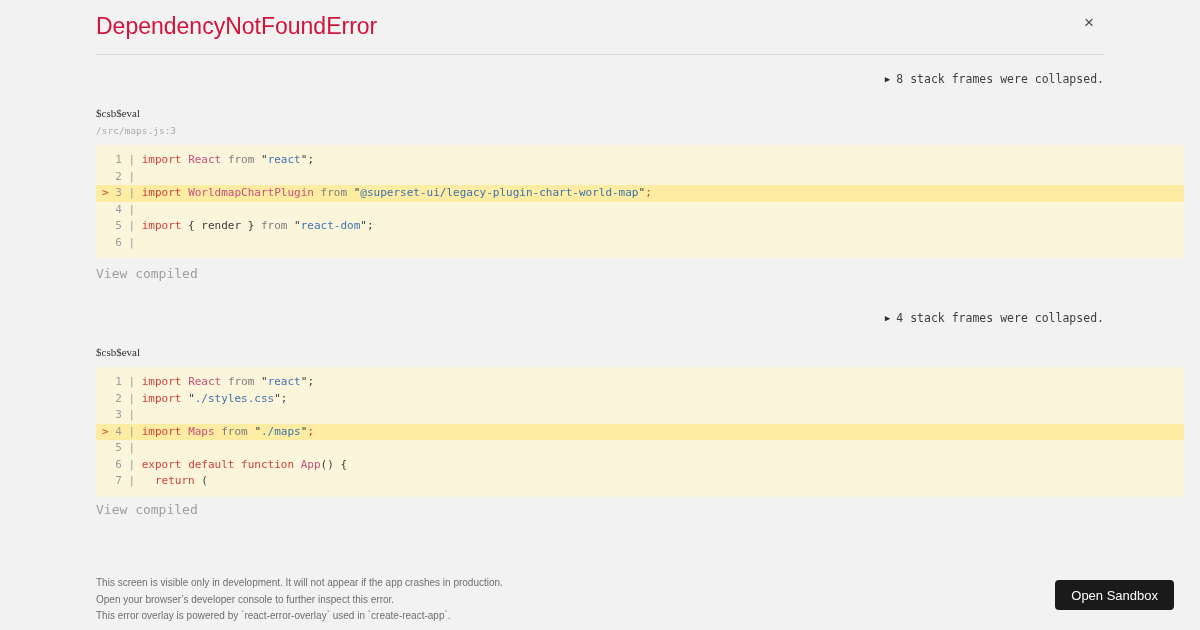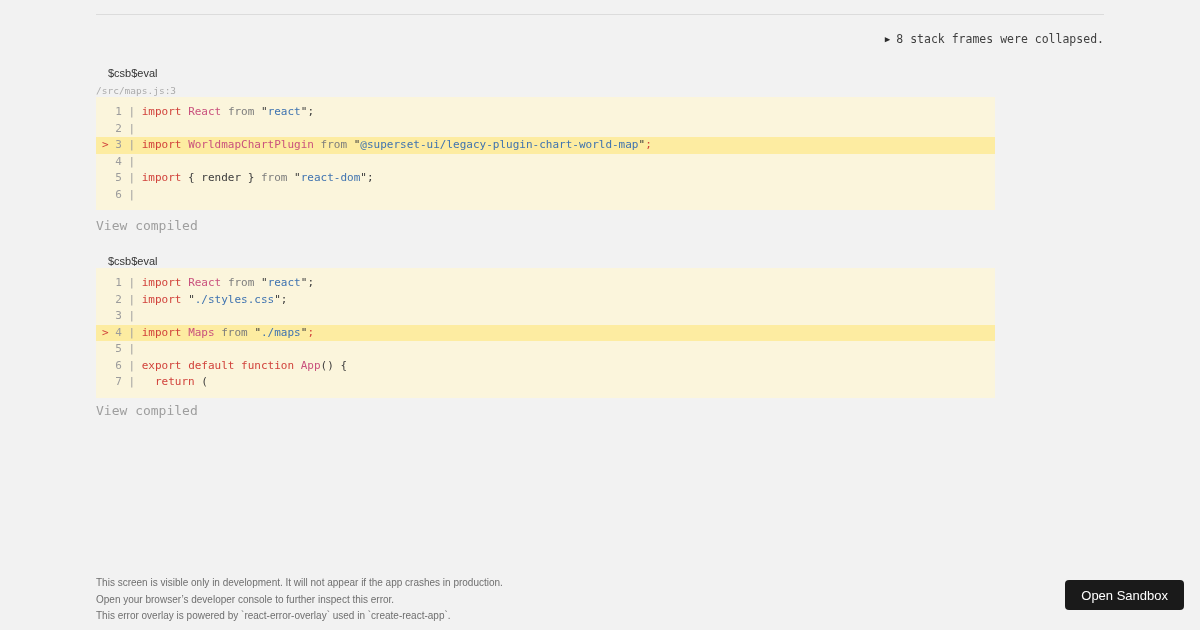--- a/index.html
+++ b/index.html
@@ -41,33 +41,33 @@
   .collapsed-note {
     margin-top: 17px;
     font-family: "DejaVu Sans Mono", monospace;
     font-size: 11.5px; color: #3f3f3f;
     cursor: pointer;
     text-align: right;
   }
   .collapse-arrow { font-size: 9px; color: #2d2d2d; margin-right: 6px; vertical-align: 1px; }
   .frame-fn {
     margin-top: 21px;
-    font-family: Liberation Sans, sans-serif;
-    font-size: 11px; color: #333; margin-left: 12px;
+    font-family: Liberation Serif, serif;
+    font-size: 11px; color: #333;
   }
   .frame-loc {
     margin-top: 6px;
     font-family: "DejaVu Sans Mono", monospace;
     font-size: 9.5px; color: var(--muted, #ababab);
   }
   .code-block {
-    margin-top: 1px;
+    margin-top: 9px;
     background: var(--code-bg, #fbf5dc);
     padding: 7px 0 7px 0;
-    width: 899px;
+    width: 1088px;
   }
   .code-line {
     font-family: "DejaVu Sans Mono", monospace;
     font-size: 11px; line-height: 16.5px;
     white-space: pre; padding-left: 6px;
     color: var(--pl, #3c3c3c);
   }
   .code-line.marked { background: var(--code-hl, #fdeca1); }
   .tok.kw  { color: var(--kw, #d1423b); }
   .tok.id  { color: var(--id, #c9517d); }
@@ -88,53 +88,58 @@
     position: absolute; left: 0; bottom: 0;
     width: 1200px; height: 64px;
     background: var(--page-bg, #f2f2f2);
     padding: 9px 0 0 96px;
   }
   .footer-line {
     font-size: 10px; line-height: 16.5px; color: #6f6f6f;
     font-family: "Liberation Sans", sans-serif;
   }
   .open-sandbox-btn {
-    position: absolute; right: 16px; top: 14px;
+    position: absolute; right: 26px; top: 14px;
     height: 30px; padding: 0 16px;
     background: var(--btn-bg, #1a1a1a); color: #fff;
     border: none; border-radius: 4px;
     font-size: 13px; font-family: "Liberation Sans", sans-serif;
     cursor: pointer;
   }
 </style>
 </head>
 <body style="--page-bg: #f2f2f2; --accent: #d2143a; --code-bg: #fbf5dc; --code-hl: #fdeca1; --kw: #d1423b; --id: #c9517d; --str: #3f73b0; --pl: #3c3c3c; --gr: #7c7c7c; --lineno: #9c9c9c; --muted: #ababab; --btn-bg: #1a1a1a;">
 
 <div class="content">
 
+  <div class="overlay-header">
+    <h1 class="page-title">DependencyNotFoundError</h1>
+    <button class="close-btn">×</button>
+  </div>
 
 
   <hr class="divider">
 
   <section class="section-1">
     <div class="collapsed-note"><span class="collapse-arrow">▶</span><span>8 stack frames were collapsed.</span></div>
     <div class="frame-fn">$csb$eval</div>
     <div class="frame-loc">/src/maps.js:3</div>
     <div class="code-block">
         <div class="code-line"><span class="marker">  </span><span class="lineno">1</span><span class="pipe"> | </span><span class="tok kw">import</span><span class="tok pl"> </span><span class="tok id">React</span><span class="tok pl"> </span><span class="tok gr">from</span><span class="tok pl"> </span><span class="tok pl">"</span><span class="tok str">react</span><span class="tok pl">"</span><span class="tok pl">;</span></div>
         <div class="code-line"><span class="marker">  </span><span class="lineno">2</span><span class="pipe"> | </span></div>
         <div class="code-line marked"><span class="marker">&gt; </span><span class="lineno">3</span><span class="pipe"> | </span><span class="tok kw">import</span><span class="tok pl"> </span><span class="tok id">WorldmapChartPlugin</span><span class="tok pl"> </span><span class="tok gr">from</span><span class="tok pl"> </span><span class="tok pl">"</span><span class="tok str">@superset-ui/legacy-plugin-chart-world-map</span><span class="tok pl">"</span><span class="tok kw">;</span></div>
         <div class="code-line"><span class="marker">  </span><span class="lineno">4</span><span class="pipe"> | </span></div>
         <div class="code-line"><span class="marker">  </span><span class="lineno">5</span><span class="pipe"> | </span><span class="tok kw">import</span><span class="tok pl"> { render } </span><span class="tok gr">from</span><span class="tok pl"> </span><span class="tok pl">"</span><span class="tok str">react-dom</span><span class="tok pl">"</span><span class="tok pl">;</span></div>
         <div class="code-line"><span class="marker">  </span><span class="lineno">6</span><span class="pipe"> | </span></div>
       </div>
     <div class="view-compiled">View compiled</div>
   </section>
 
   <section class="section-2">
+    <div class="collapsed-note"><span class="collapse-arrow">▶</span><span>4 stack frames were collapsed.</span></div>
     <div class="frame-fn">$csb$eval</div>
     <div class="code-block">
         <div class="code-line"><span class="marker">  </span><span class="lineno">1</span><span class="pipe"> | </span><span class="tok kw">import</span><span class="tok pl"> </span><span class="tok id">React</span><span class="tok pl"> </span><span class="tok gr">from</span><span class="tok pl"> </span><span class="tok pl">"</span><span class="tok str">react</span><span class="tok pl">"</span><span class="tok pl">;</span></div>
         <div class="code-line"><span class="marker">  </span><span class="lineno">2</span><span class="pipe"> | </span><span class="tok kw">import</span><span class="tok pl"> </span><span class="tok pl">"</span><span class="tok str">./styles.css</span><span class="tok pl">"</span><span class="tok pl">;</span></div>
         <div class="code-line"><span class="marker">  </span><span class="lineno">3</span><span class="pipe"> | </span></div>
         <div class="code-line marked"><span class="marker">&gt; </span><span class="lineno">4</span><span class="pipe"> | </span><span class="tok kw">import</span><span class="tok pl"> </span><span class="tok id">Maps</span><span class="tok pl"> </span><span class="tok gr">from</span><span class="tok pl"> </span><span class="tok pl">"</span><span class="tok str">./maps</span><span class="tok pl">"</span><span class="tok kw">;</span></div>
         <div class="code-line"><span class="marker">  </span><span class="lineno">5</span><span class="pipe"> | </span></div>
         <div class="code-line"><span class="marker">  </span><span class="lineno">6</span><span class="pipe"> | </span><span class="tok kw">export</span><span class="tok pl"> </span><span class="tok kw">default</span><span class="tok pl"> </span><span class="tok kw">function</span><span class="tok pl"> </span><span class="tok id">App</span><span class="tok pl">()</span><span class="tok pl"> {</span></div>
         <div class="code-line"><span class="marker">  </span><span class="lineno">7</span><span class="pipe"> | </span><span class="tok pl">  </span><span class="tok kw">return</span><span class="tok pl"> (</span></div>
       </div>

